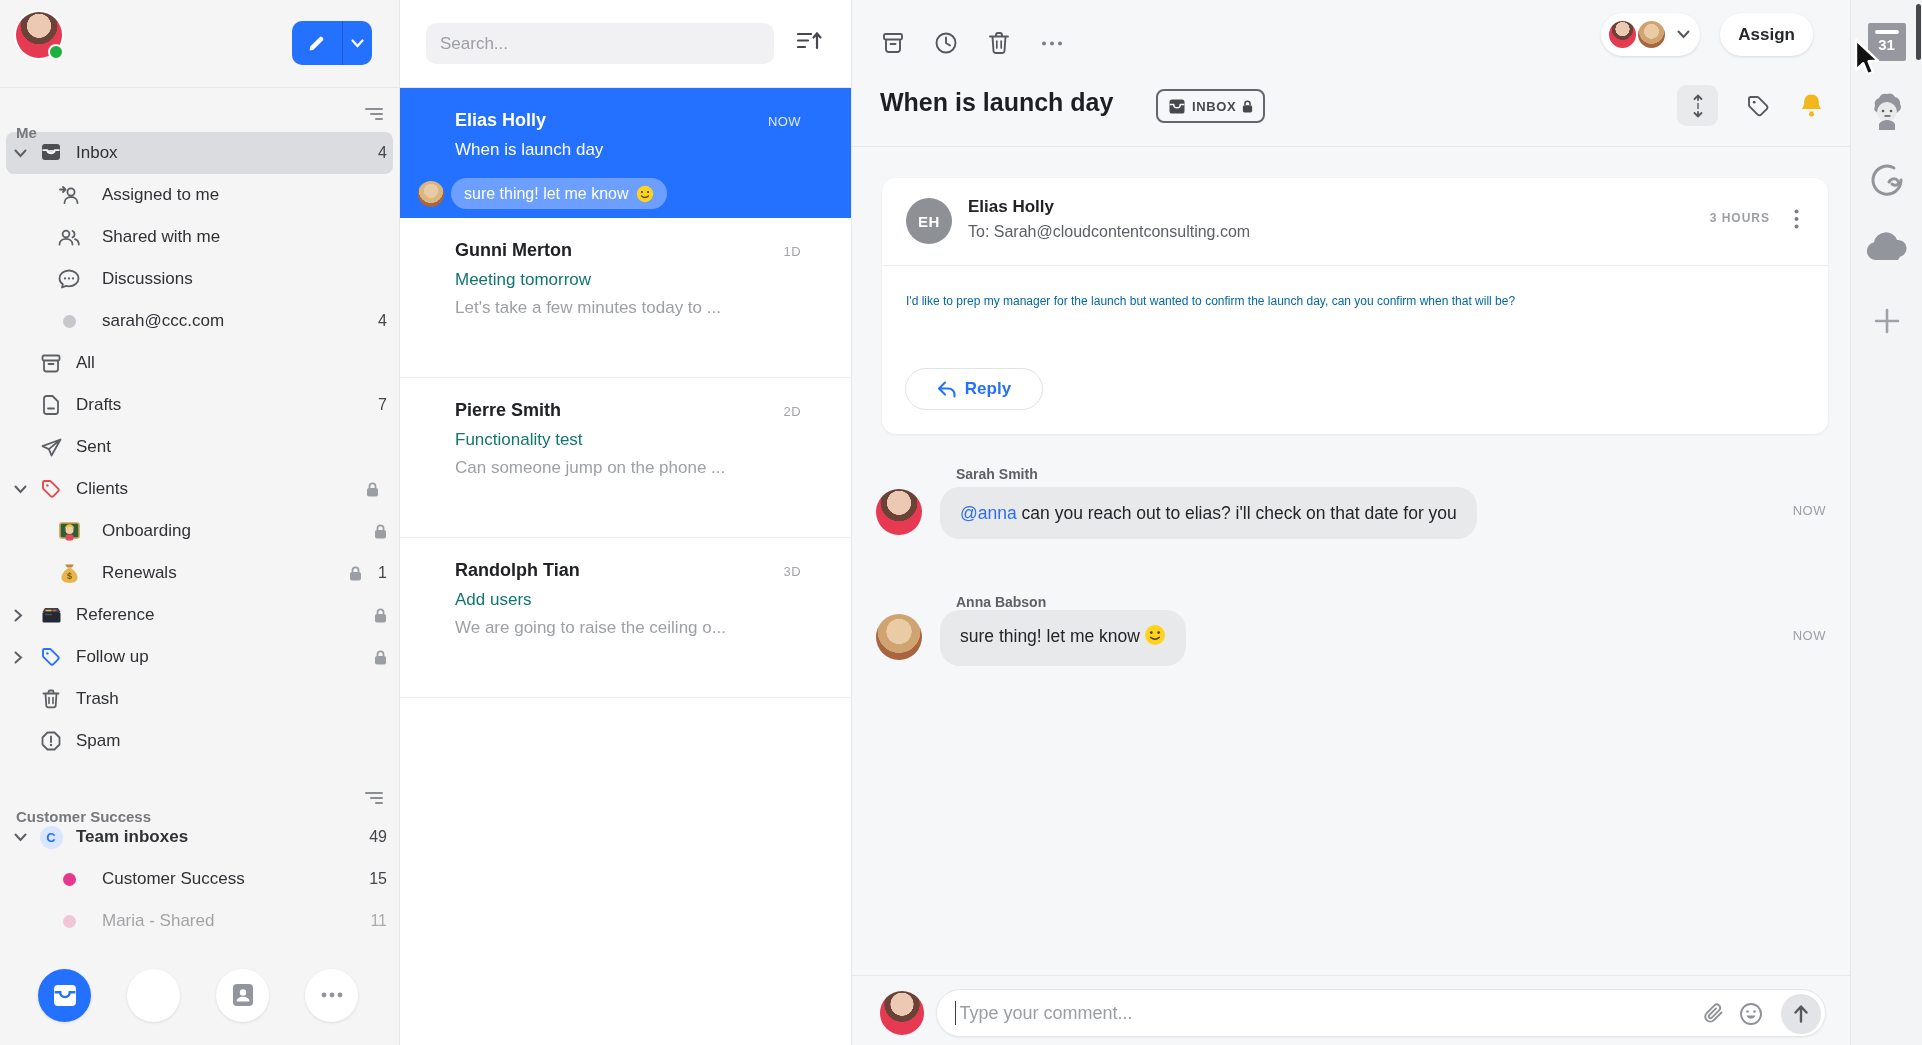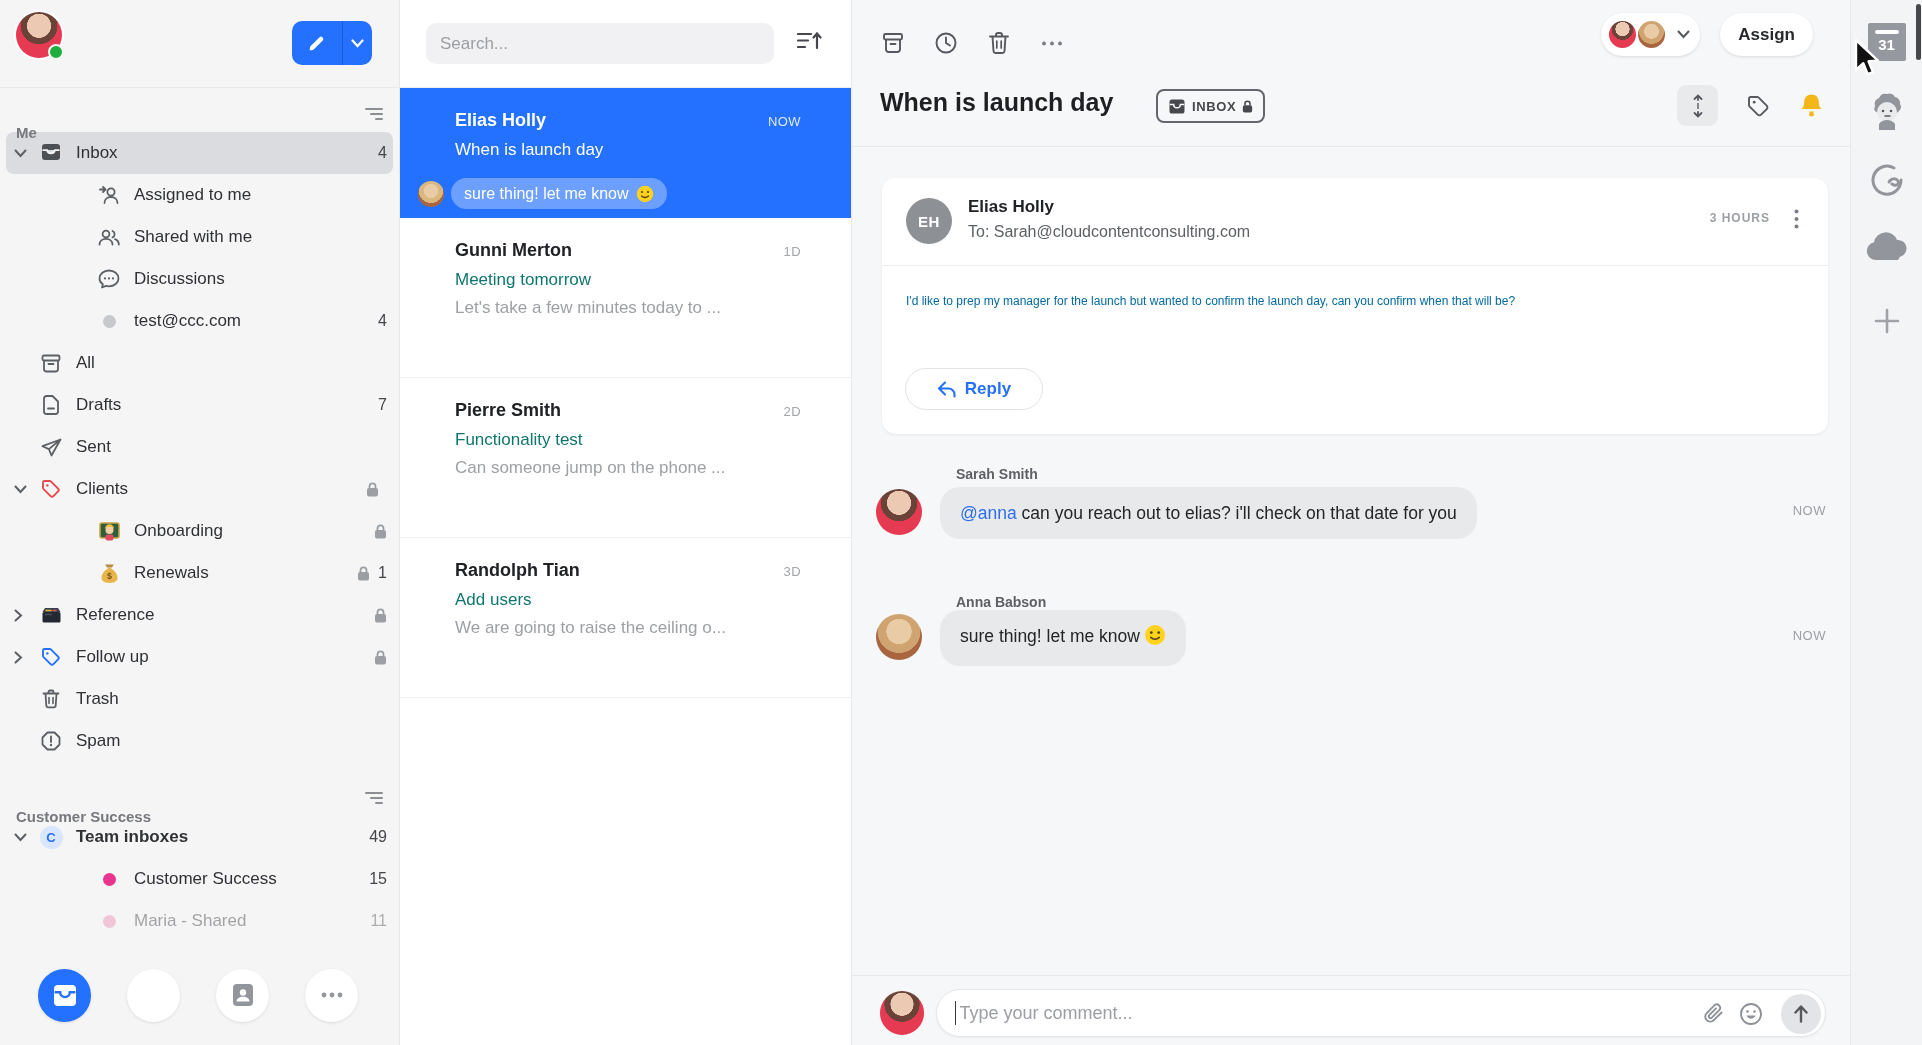--- a/index.html
+++ b/index.html
@@ -18,21 +18,21 @@
 
   .sb-nav { position:absolute; top:88px; left:0; right:0; bottom:0; overflow:hidden; }
   .sec-header { height:36px; margin-top:8px; display:flex; align-items:center; padding:0 16px; }
   .sec-title { font-size:15px; font-weight:700; color:#76787d; flex:1;margin-top:37px; }
   .filter-icon { display:flex; flex-direction:column; gap:3px; align-items:flex-end; width:20px; }
   .filter-icon i { height:2px; background:#8b8e93; border-radius:1px; display:block; }
   .filter-icon i:nth-child(1){ width:18px; } .filter-icon i:nth-child(2){ width:13px; } .filter-icon i:nth-child(3){ width:8px; }
 
   .row { height:42px; display:flex; align-items:center; padding:0 12px 0 14px; font-size:17px; color:#2f3135; }
   .row.selected { background:#dbdcdf; border-radius:8px; margin:0 6px; padding-left:8px; padding-right:6px; }
-  .row.indent1 { padding-left:96px; }
+  .row.indent1 { padding-left:56px;gap:8px; }
   .row.faded { opacity:.42; }
   .slot-chev { width:24px; display:flex; align-items:center; }
   .slot-icon { width:26px; margin-right:12px; display:flex; align-items:center; justify-content:center; }
   .row-label { flex:1; white-space:nowrap; overflow:hidden; }
   .row-count { font-size:16px; color:#44464b; margin-left:auto; padding-left:8px; }
   .lock { margin-left:7px; display:inline-flex; }
   .dot { width:13px; height:13px; border-radius:50%; display:inline-block; }
   .dot-gray { background:#c6c8cc; }
   .dot-pink { background:#e8368f; }
   .dot-pink-faded { background:#eb87ae; }
@@ -200,21 +200,21 @@
             <circle cx="15" cy="9.4" r="1.1" fill="#5c5f64"></circle>
           </svg>
       </span>
       <span class="row-label">Discussions</span>
     </div>
 
     <div class="row indent1">
       <span class="slot-icon">
           <span class="dot dot-gray"></span>
         </span>
-      <span class="row-label">test@ccc.com</span>
+      <span class="row-label">sarah@ccc.com</span>
       <span class="row-count">4</span>
     </div>
 
     <div class="row">
       <span class="slot-chev"></span>
       <span class="slot-icon">
         <svg width="20" height="19" viewBox="0 0 20 19">
             <rect x="1.5" y="1.5" width="17" height="5" rx="1.5" stroke="#5c5f64" stroke-width="1.8" fill="none"></rect>
             <path d="M3 6.5 v8.5 a2.5 2.5 0 0 0 2.5 2.5 h9 a2.5 2.5 0 0 0 2.5-2.5 V6.5" stroke="#5c5f64" stroke-width="1.8" fill="none"></path>
             <path d="M7.5 10 h5" stroke="#5c5f64" stroke-width="1.8" stroke-linecap="round"></path>

